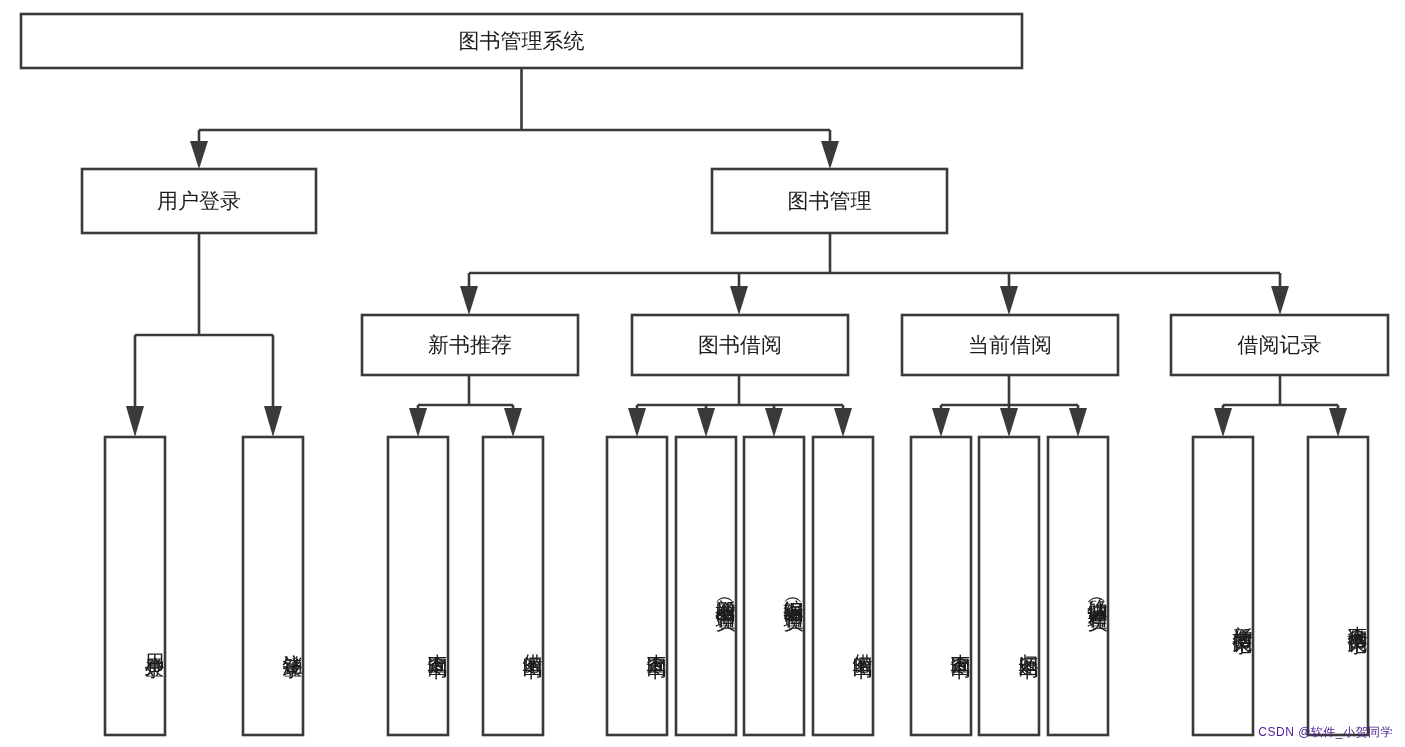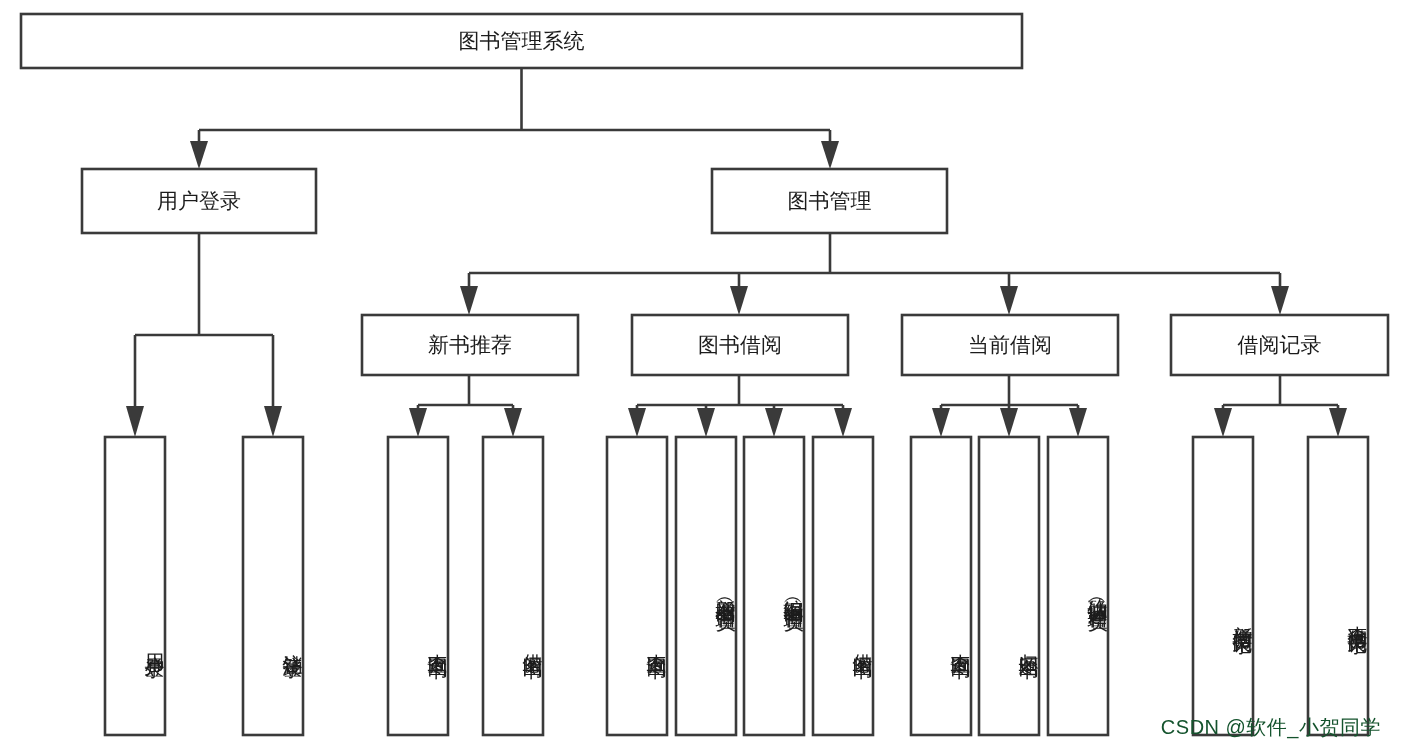--- a/index.html
+++ b/index.html
@@ -61,25 +61,25 @@
     line-height: 1;
     white-space: nowrap;
     display: flex;
     align-items: flex-start;
     justify-content: center;
     pointer-events: none;
     user-select: none;
   }
   .watermark {
     position: absolute;
-    right: 24px;
+    right: 12px;
     bottom: 6px;
     font-family: "Liberation Sans", "DejaVu Sans", sans-serif;
-    font-size: 20px;
-    color: #14532d;
+    font-size: 12px;
+    color: #4c1d95;
     letter-spacing: 0.5px;
     white-space: nowrap;
   }
 </style>
 </head>
 <body>
 
 <div id="diagram-root">
 
   <svg id="flow-svg" viewBox="0 0 1405 747">

